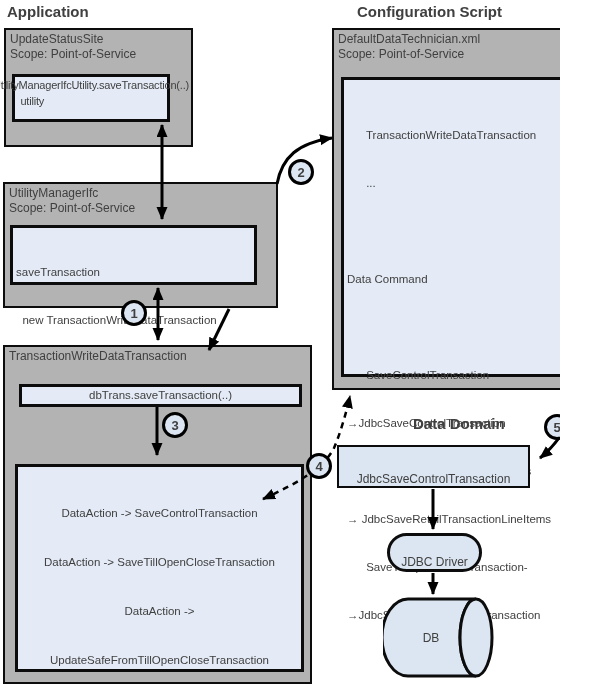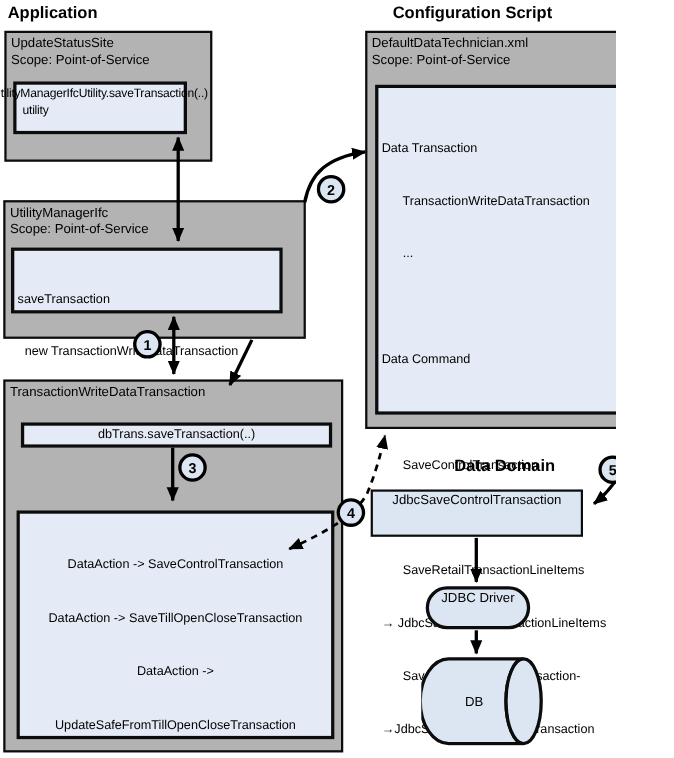--- a/index.html
+++ b/index.html
@@ -1,28 +1,28 @@
 <!DOCTYPE html>
 <html><head>
 <meta charset="utf-8">
 <style>
   html,body{margin:0;padding:0;background:#fff;}
   .canvas{position:relative;width:560px;height:689px;background:#fff;overflow:hidden;
-          font-family:"Liberation Sans",sans-serif;color:#000000;}
+          font-family:"Liberation Sans",sans-serif;color:#404040;}
   .hdr{position:absolute;font-size:15px;font-weight:bold;white-space:nowrap;}
   .gbox{position:absolute;background:#b3b3b3;border:2px solid #0c0c0c;box-sizing:border-box;}
   .btitle{position:absolute;left:4px;top:2px;font-size:12px;line-height:15px;white-space:nowrap;}
   .panel{position:absolute;background:#e4ebf6;border:3px solid #0c0c0c;box-sizing:border-box;
          font-size:11.5px;line-height:16px;}
   .panel.center{text-align:center;display:flex;flex-direction:row;justify-content:center;}
   .panel.codeleft{padding:4px 3px;white-space:pre;}
   .cfgline{height:16px;white-space:pre;overflow:visible;}
   .actline{height:17px;white-space:pre;text-align:center;}
   .shape{position:absolute;background:#dce6f2;border:2px solid #0c0c0c;box-sizing:border-box;
-         font-size:12px;display:flex;align-items:flex-start;justify-content:center;}
+         font-size:12px;display:flex;align-items:flex-end;justify-content:center;}
   .stadium{border-radius:20px;border-width:3px;}
   .callout{position:absolute;width:26px;height:26px;border-radius:50%;background:#dce6f2;
            border:3px solid #000;box-sizing:border-box;z-index:7;display:flex;align-items:center;
            justify-content:center;font-size:13px;font-weight:bold;}
   .overlay{position:absolute;left:0;top:0;z-index:5;pointer-events:none;}
   .dblabel{position:absolute;font-size:12px;text-align:center;z-index:6;}
   .tight{font-size:11px;letter-spacing:-0.2px;}
 </style>
 </head>
 <body>
@@ -78,21 +78,20 @@
       
     </div>
   </div>
 
   <div class="gbox" style="left:332px;top:28px;width:286px;height:362px;">
     <div class="btitle">
       <div>DefaultDataTechnician.xml</div>
       <div>Scope: Point-of-Service</div>
     </div>
     <div class="panel codeleft" style="left:7px;top:47px;width:271px;height:300px;padding-top:15px;">
-      <div class="cfgline">Data Transaction</div>
       <div class="cfgline">      TransactionWriteDataTransaction</div>
       <div class="cfgline">      ...</div>
       <div class="cfgline"></div>
       <div class="cfgline">Data Command</div>
       <div class="cfgline"></div>
       <div class="cfgline">      SaveControlTransaction</div>
       <div class="cfgline">→JdbcSaveControlTransaction</div>
       <div class="cfgline">      SaveRetailTransactionLineItems</div>
       <div class="cfgline">→ JdbcSaveRetailTransactionLineItems</div>
       <div class="cfgline">      SaveTillOpenCloseTransaction-</div>

